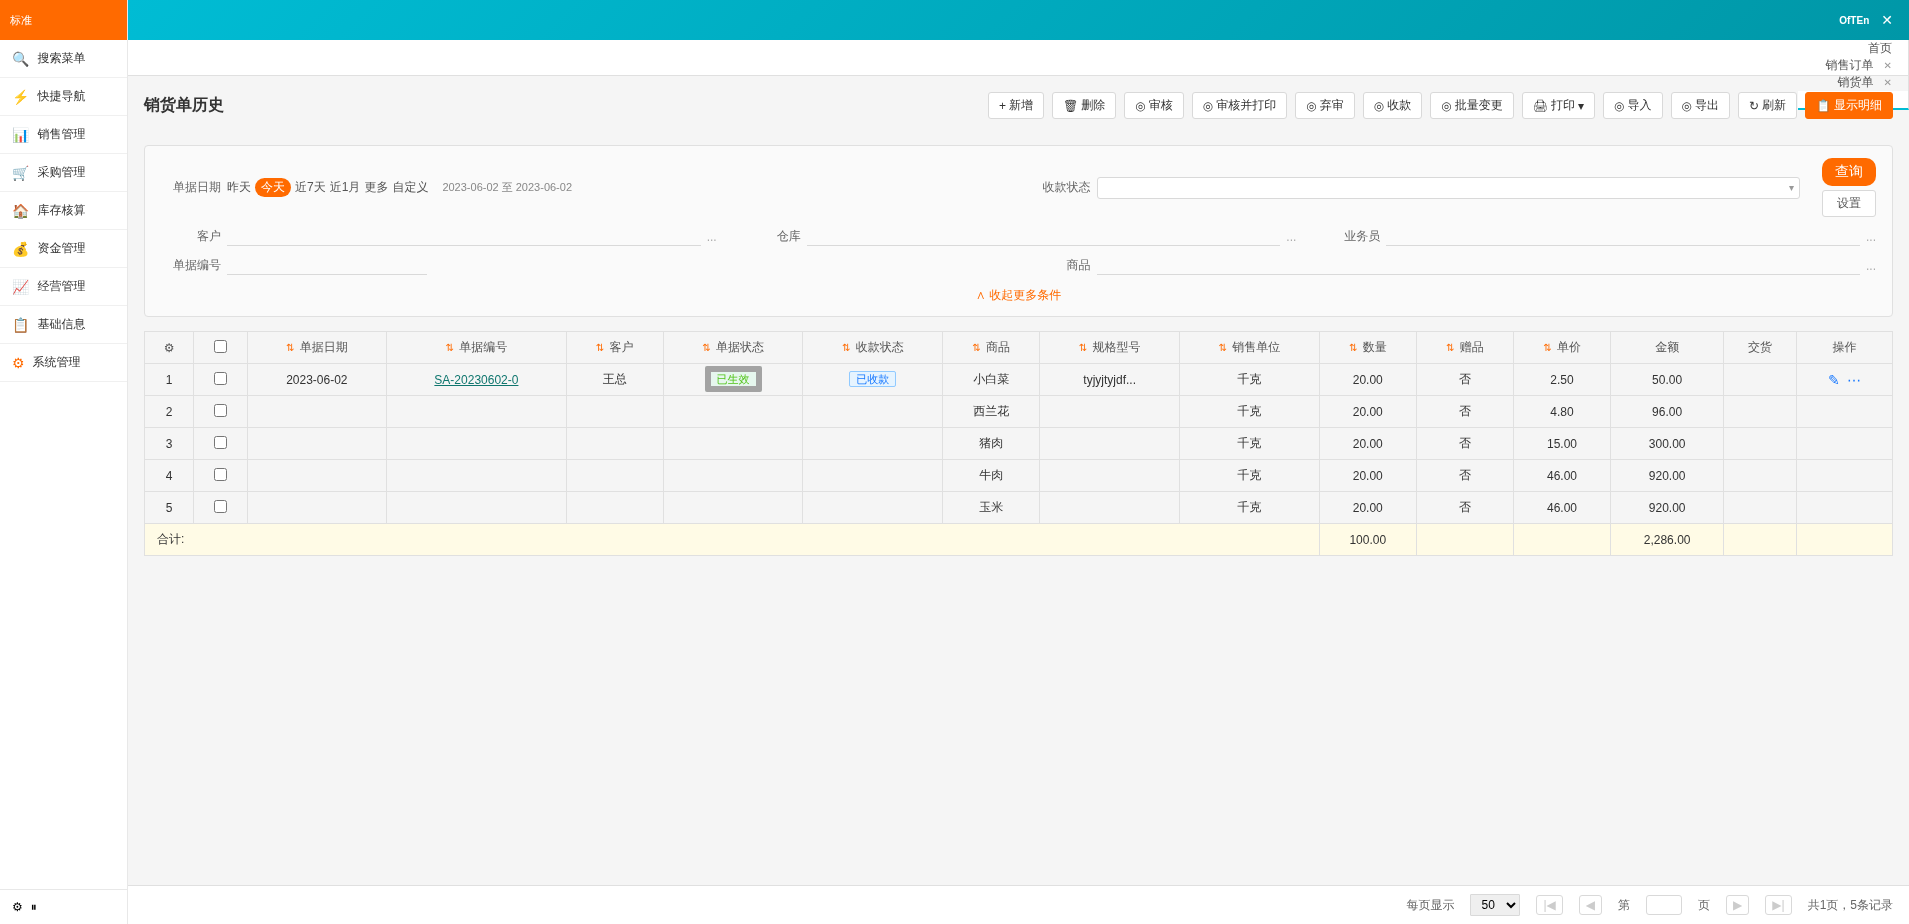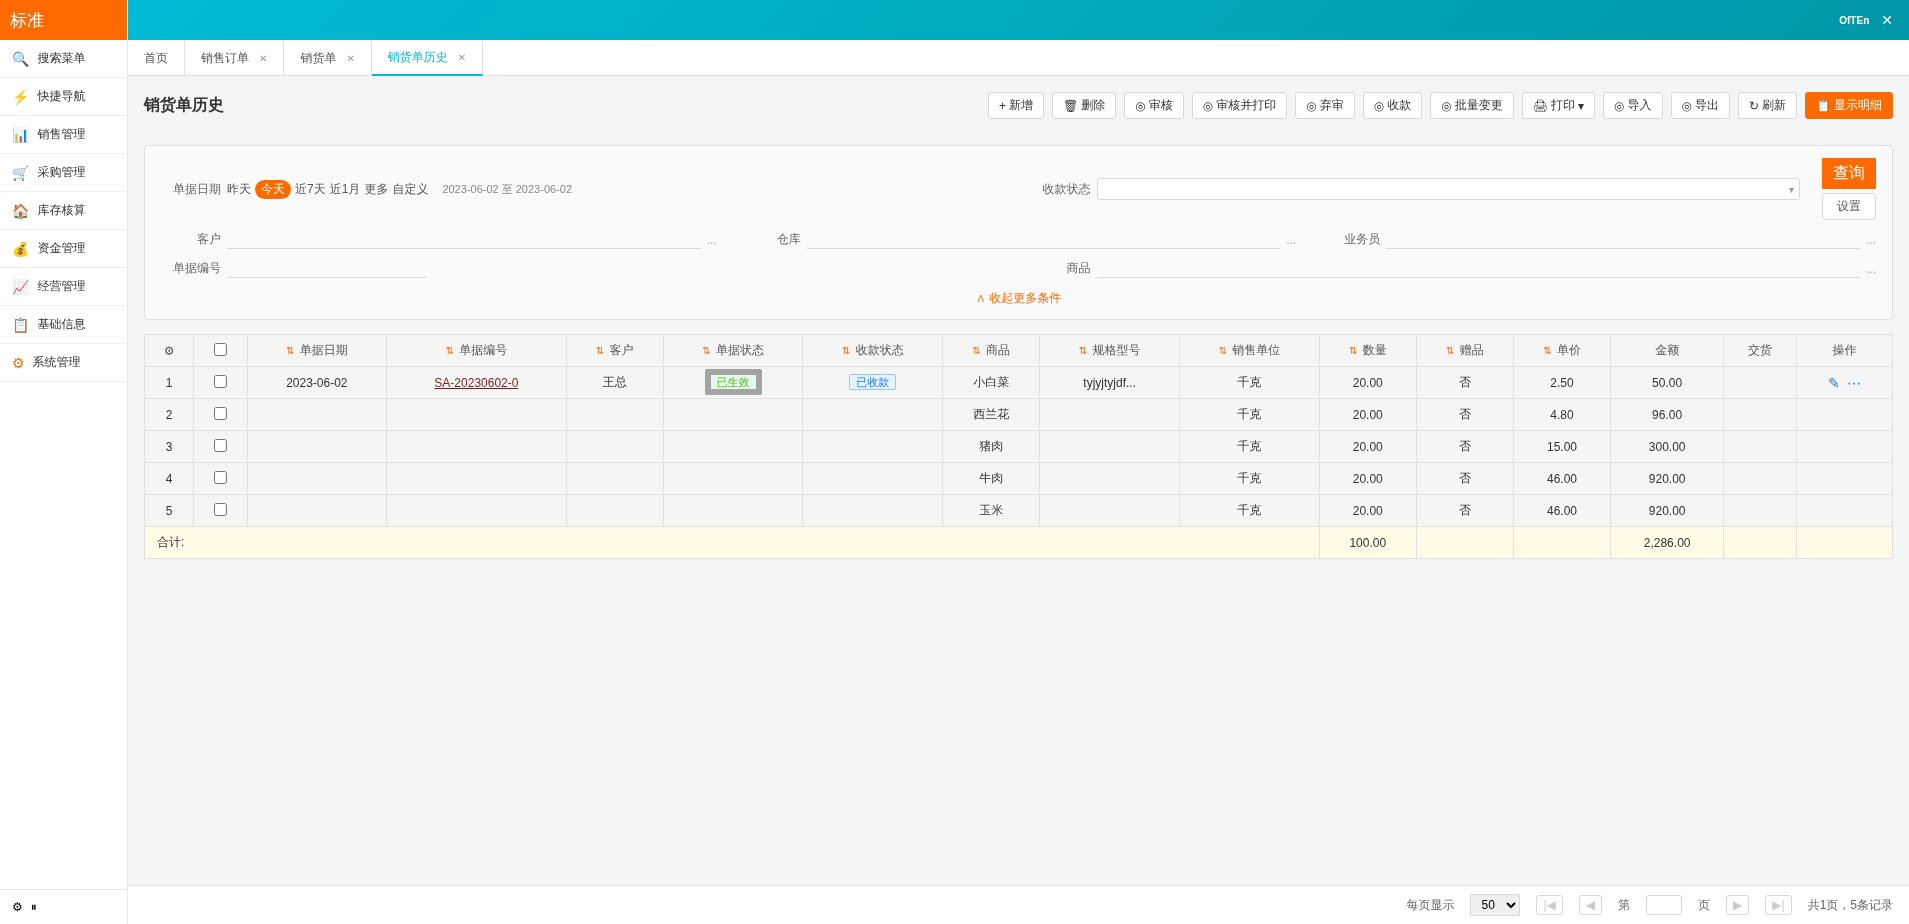--- a/index.html
+++ b/index.html
@@ -44,23 +44,24 @@
     }
 
     
     .main { flex: 1; display: flex; flex-direction: column; overflow: hidden; }
 
     
     .tabs-bar {
       background: #fff;
       border-bottom: 1px solid #e0e0e0;
       display: flex;
-      align-items: flex-start;
+      align-items: flex-end;
       height: 36px;
       padding: 0;
+      flex-direction: column;
     }
     .tab {
       display: flex;
       align-items: center;
       padding: 0 16px;
       height: 36px;
       cursor: pointer;
       border-right: 1px solid #e0e0e0;
       color: #555;
       font-size: 12px;
@@ -149,21 +150,21 @@
     .date-shortcuts { display: flex; align-items: center; gap: 4px; }
     .date-shortcut { color: #555; cursor: pointer; font-size: 12px; }
     .date-shortcut.active { background: #ff6a00; color: #fff; padding: 1px 6px; border-radius: 10px; }
     .date-range { color: #888; font-size: 11px; }
     .filter-more { display: flex; justify-content: center; margin-top: 12px; }
     .filter-more-btn { color: #ff6a00; cursor: pointer; font-size: 12px; border: none; background: none; }
     .more-dots { color: #aaa; font-size: 12px; cursor: pointer; }
 
     
     .query-buttons { display: flex; flex-direction: column; gap: 4px; }
-    .btn-query { background: #ff6a00; color: #fff; border: none; border-radius: 1px; padding: 5px 6px; font-size: 16px; cursor: pointer; }
+    .btn-query { background: #ff6a00; color: #fff; border: none; border-radius: 10px; padding: 5px 6px; font-size: 14px; cursor: pointer; }
     .btn-settings { background: #fff; color: #555; border: 1px solid #d9d9d9; border-radius: 3px; padding: 4px 14px; font-size: 12px; cursor: pointer; }
 
     
     .data-table { width: 100%; border-collapse: collapse; font-size: 12px; }
     .data-table th {
       background: #f5f5f5;
       border: 1px solid #e0e0e0;
       padding: 7px 8px;
       text-align: center;
       color: #555;
@@ -174,21 +175,21 @@
       border: 1px solid #e0e0e0;
       padding: 7px 8px;
       text-align: center;
       color: #333;
       white-space: nowrap;
     }
     .sort-icon { color: #ff6a00; font-size: 10px; margin-right: 2px; }
     .tag { padding: 1px 6px; border-radius: 2px; font-size: 11px; }
     .tag-green { background: #e6f7ee; color: #52c41a; border: 6px solid #a3a3a3; }
     .tag-blue { background: #e6f4ff; color: #1677ff; border: 1px solid #91caff; }
-    .link-text { color: #7f1d1d; cursor: pointer; text-decoration: underline; }
+    .link-text { color: #0f766e; cursor: pointer; text-decoration: underline; }
     .action-icon { color: #1677ff; cursor: pointer; font-size: 14px; margin: 0 2px; }
 
     
     .summary-row { background: #fffbe6; }
     .summary-row td { font-weight: 500; }
 
     
     .pagination-bar {
       display: flex;
       align-items: center;
@@ -221,21 +222,21 @@
     .content-area { flex: 1; display: flex; flex-direction: column; overflow: hidden; }
     .content-inner { flex: 1; overflow-y: auto; padding: 16px; }
 
     .checkbox { cursor: pointer; }
   </style>
 </head>
 <body>
 
 <div class="sidebar">
   <div class="sidebar-top">
-    <span style="font-size:17px;">标准</span>
+    <span style="font-size:11px;">标准</span>
   </div>
   <div class="sidebar-item">
     <span class="icon">🔍</span>
     <span>搜索菜单</span>
   </div>
   <div class="sidebar-item">
     <span class="icon">⚡</span>
     <span>快捷导航</span>
   </div>
   <div class="sidebar-item">

